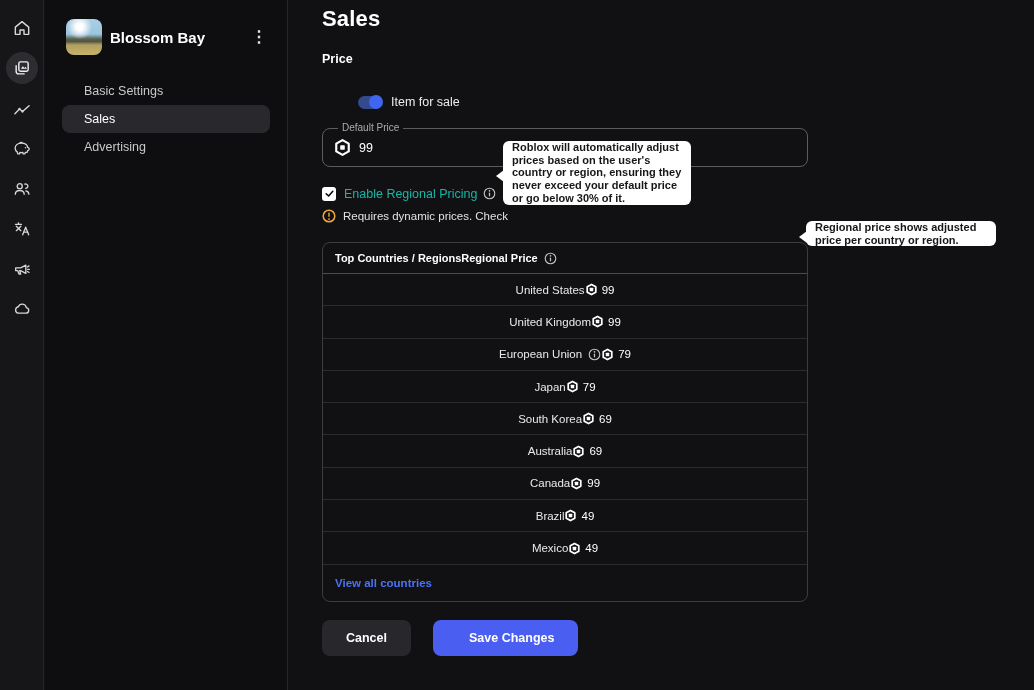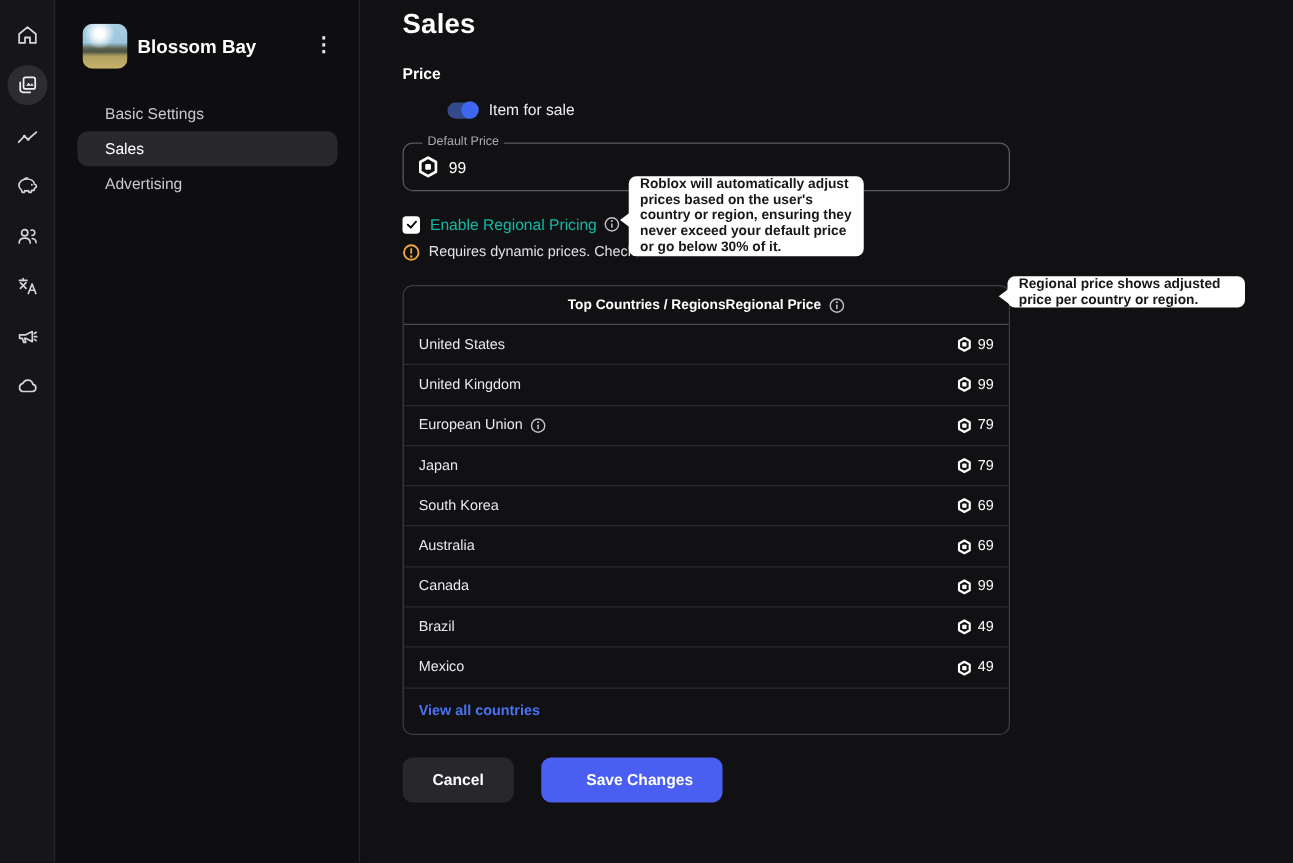--- a/index.html
+++ b/index.html
@@ -55,21 +55,21 @@
     background:#29292d; color:#ffffff;
   }
   
   .main {
     position:absolute; left:289px; top:0; right:0; bottom:0;
     background:#111114; padding:6px 0 0 33px;
   }
   .page-title { font-size:22px; font-weight:bold; color:#fff; letter-spacing:.2px; }
   .section-title { font-size:12.5px; font-weight:bold; color:#fff; margin-top:20px; }
   
-  .toggle-row { display:flex; align-items:center; margin-top:15px; height:14px;padding-left:36px; }
+  .toggle-row { display:flex; align-items:center; margin-top:29px; height:14px;padding-left:36px; }
   .toggle {
     width:24px; height:13px; border-radius:7px; background:#334a8c;
     position:relative; cursor:pointer; flex:0 0 24px;
   }
   .toggle .knob {
     position:absolute; right:-1px; top:-0.5px; width:14px; height:14px;
     border-radius:50%; background:#3f66f0;
   }
   .toggle-label { margin-left:9px; font-size:12.5px; color:#ececf0; }
   
@@ -114,26 +114,26 @@
   .tooltip-1 { left:214px; top:141px; width:188px; }
   .tooltip-1:before { top:29px; }
   .tooltip-2 { left:517px; top:221px; width:190px; }
   .tooltip-2:before { top:10px; }
   
   .country-table {
     width:486px; margin-top:18px; border:1px solid #3c3c41; border-radius:8px;
     overflow:hidden;
   }
   .thead {
-    display:flex; align-items:center; justify-content:center;
+    display:flex; align-items:center; justify-content:flex-start;
     height:31px; padding:0 12px; border-bottom:1px solid #4a4a4f;
   }
   .th { font-size:11px; font-weight:bold; color:#fff; display:flex; align-items:center; }
   .trow {
-    display:flex; align-items:center; justify-content:space-between;
+    display:flex; align-items:center; justify-content:center;
     height:32.3px; padding:0 12px; border-bottom:1px solid #2a2a2f;
   }
   .cell-country { font-size:11.5px; color:#e9e9ed; display:flex; align-items:center; }
   .cell-price { font-size:11.5px; color:#ffffff; display:flex; align-items:center; }
   .cell-price .rbx { margin-right:4px; }
   .tfoot { height:36px; display:flex; align-items:center; padding:0 12px; }
   .link { font-size:11.5px; font-weight:bold; color:#4a72f5; cursor:pointer; }
   
   .btn-row { display:flex; margin-top:18px; gap:22px; }
   .btn {

